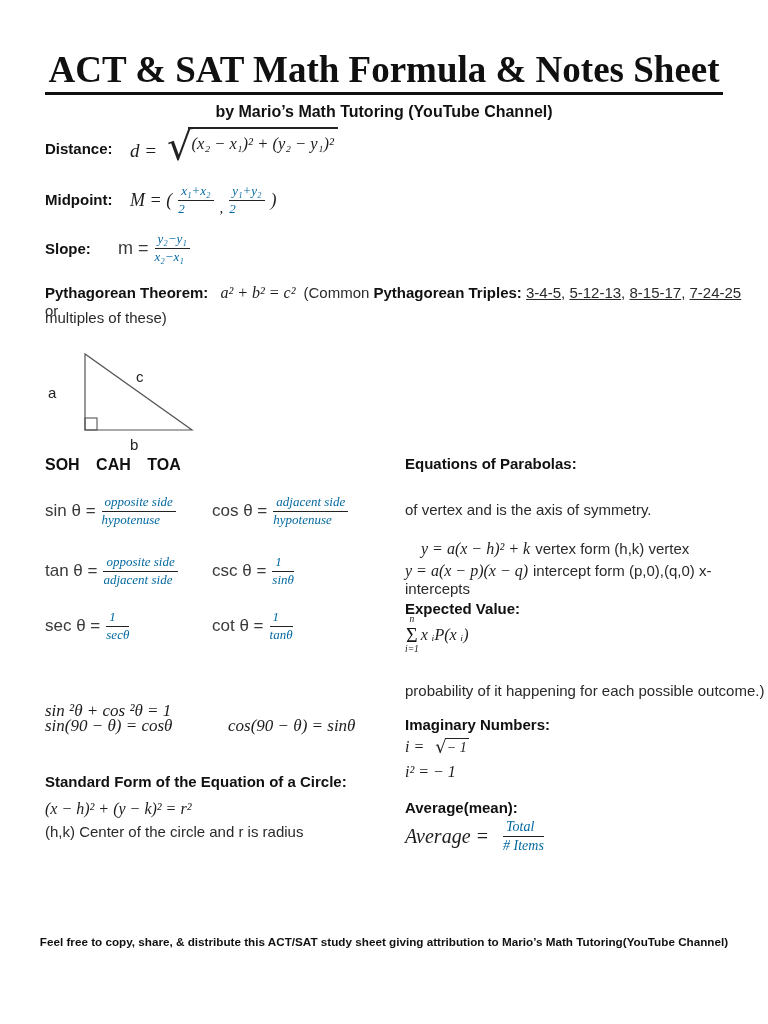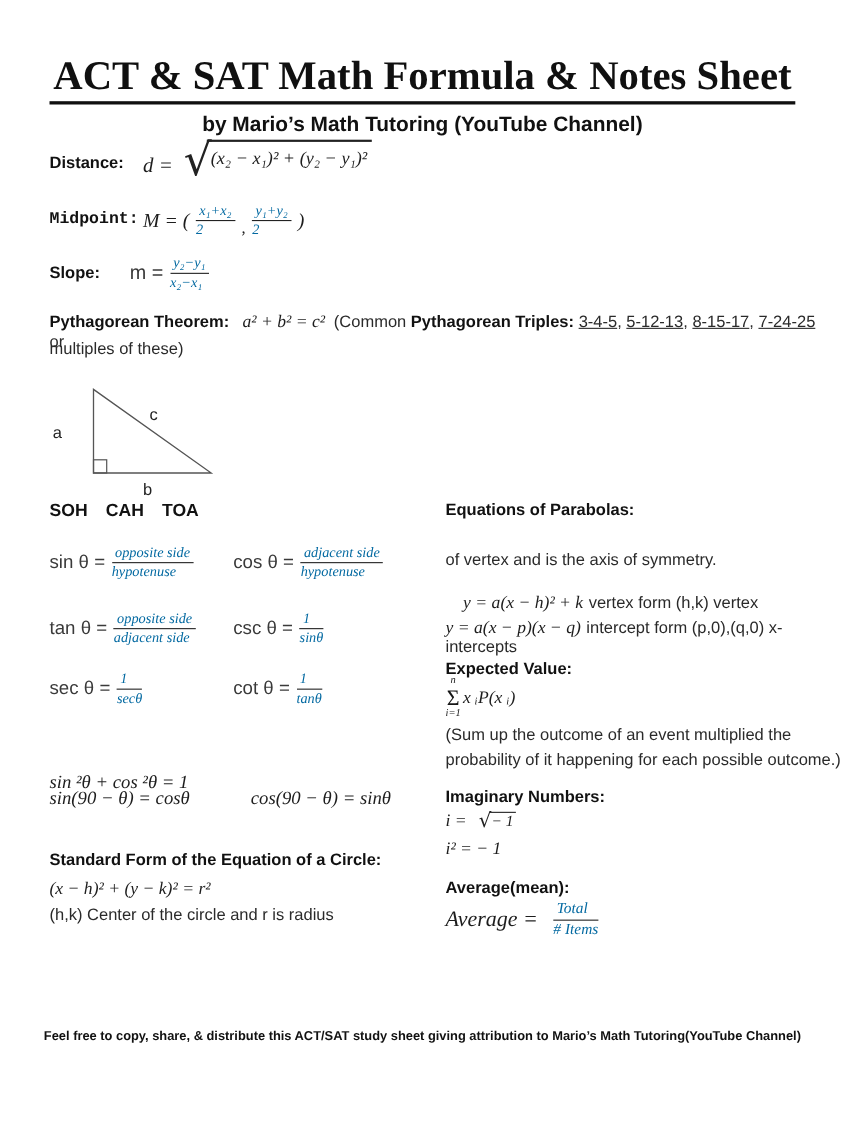--- a/index.html
+++ b/index.html
@@ -40,27 +40,27 @@
   .sum{display:inline-flex;flex-direction:column;align-items:center;line-height:1;
        font-family:"Liberation Serif","DejaVu Serif",serif;}
   .sum .upper,.sum .lower{font-style:italic;font-size:9.5px;color:#222;}
   .sum .sigma{font-size:20px;color:#151515;}
 
   
   #title{top:48px;left:0;width:768px;text-align:center;}
   #title .t{display:inline-block;font-family:"Liberation Serif","DejaVu Serif",serif;
             font-weight:bold;font-size:37px;color:#101010;border-bottom:3px solid #101010;
             padding:0 3px 1px;}
-  #subtitle{top:103px;left:0;width:768px;text-align:center;font-weight:bold;font-size:19px;color:#111;}
+  #subtitle{top:103px;left:0;width:768px;text-align:center;font-weight:bold;font-size:16px;color:#111;}
 
   
   #dist-label{top:140px;left:45px;}
   #dist-formula{top:126px;left:130px;}
   #dist-formula .lhs{font-size:19px;margin-right:4px;margin-top:10px;}
-  #mid-label{top:191px;left:45px;font-family:Liberation Mono, monospace;}
+  #mid-label{top:191px;left:45px;}
   #mid-formula{top:184px;left:130px;}
   #mid-formula .lhs,#mid-formula .paren{font-size:18px;}
   #mid-formula .comma{font-size:15px;align-self:flex-end;}
   #slope-label{top:240px;left:45px;}
   #slope-formula{top:232px;left:118px;}
   #slope-formula .lhs{font-size:18px;color:#3a3a3a;}
 
   #pyth-line1{top:284px;left:45px;width:700px;font-size:15px;}
   #pyth-line1 .math{font-size:16px;margin:0 8px 0 12px;}
   #pyth-line2{top:309px;left:45px;font-size:15px;}
@@ -236,21 +236,20 @@
 
   <div class="abs lbl" id="ev-head">Expected Value:</div>
   <div class="abs" id="ev-sum">
     <span class="sum">
       <span class="upper">n</span>
       <span class="sigma">Σ</span>
       <span class="lower">i=1</span>
     </span>
     <span class="mi expr">x ᵢP(x ᵢ)</span>
   </div>
-  <div class="abs sans" id="ev-expl1">(Sum up the outcome of an event multiplied the</div>
   <div class="abs sans" id="ev-expl2">probability of it happening for each possible outcome.)</div>
 
   <div class="abs lbl" id="imag-head">Imaginary Numbers:</div>
   <div class="abs row" id="imag-i">
     <span class="mi lhs">i =</span>
     <span class="sqrt">
       <span class="sign">√</span>
       <span class="mi radicand">− 1</span>
     </span>
   </div>

